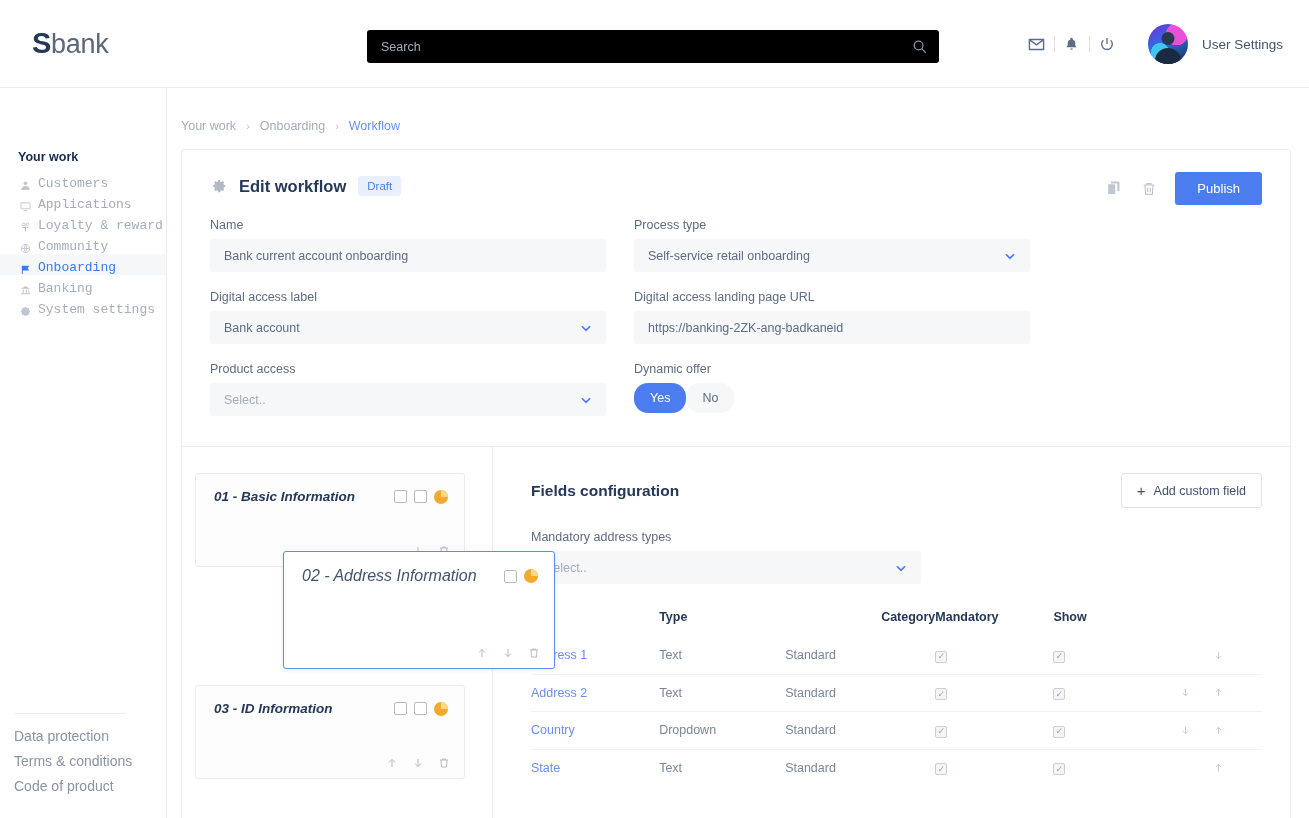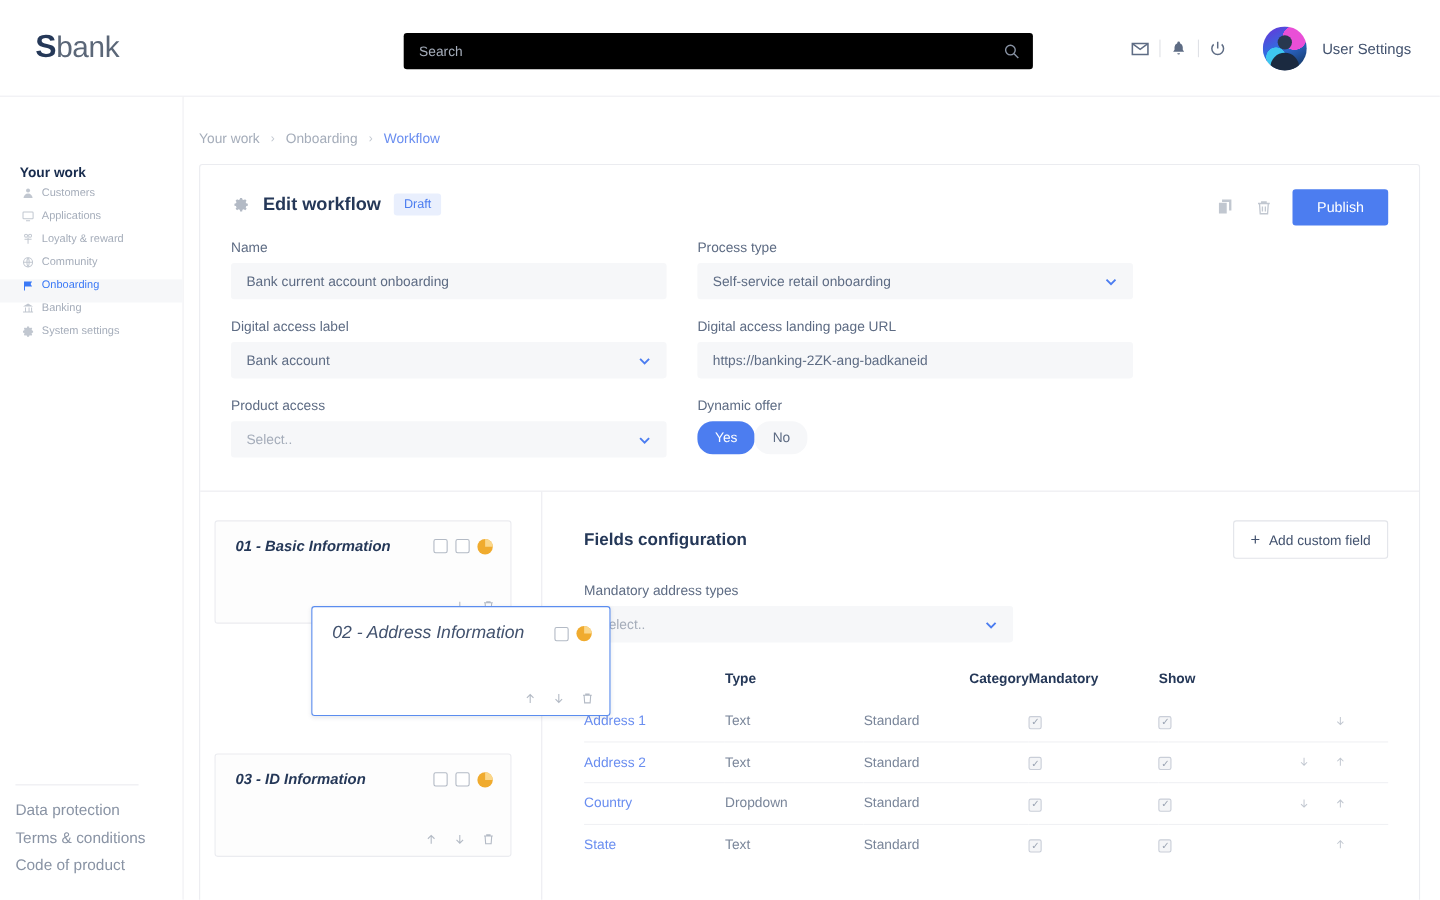--- a/index.html
+++ b/index.html
@@ -60,22 +60,22 @@
 
   
   .sidebar {
     position: absolute; top: 88px; left: 0; width: 167px; height: 730px;
     background: #fff; border-right: 1px solid #ebecf0;
   }
   .side-title {
     margin: 62px 0 6px 18px; font-size: 12.5px; font-weight: 700; color: #172b4d;
   }
   .side-item {
-    display: flex; align-items: flex-start; height: 21px; padding-left: 20px;
-    font-size: 10px; color: #a5adba; cursor: pointer; margin-bottom: 0;
+    display: flex; align-items: flex-end; height: 21px; padding-left: 20px;
+    font-size: 13px; color: #a5adba; cursor: pointer; margin-bottom: 0; font-family: Liberation Mono, monospace;
   }
   .side-item .ico { width: 18px; display: flex; align-items: center; color: #c1c7d0; }
   .side-item.active { background: #f6f7f9; color: #3b79f6; font-weight: 400; }
   .side-item.active .ico { color: #3b79f6; }
   .side-sep { width: 112px; height: 1px; background: #ebecf0; margin: 396px 0 0 14px; }
   .side-foot { margin-left: 14px; margin-top: 14px; }
   .side-foot div {
     font-size: 14px; color: #8993a4; margin-bottom: 9px; cursor: pointer;
   }
 
@@ -143,21 +143,21 @@
   .pie::after {
     content: ""; position: absolute; left: 50%; top: 0; width: 7px; height: 7px;
     background: #fbd78a; border-top-right-radius: 7px;
   }
   .step-tools {
     position: absolute; right: 14px; bottom: 9px; display: flex; gap: 14px; color: #b3bac5;
   }
   .step-tools span { display: flex; cursor: pointer; }
 
   .drag-card {
-    position: absolute; left: 101px; top: 104px; width: 272px; height: 100px;
+    position: absolute; left: 101px; top: 104px; width: 272px; height: 118px;
     background: #fff; border: 1px solid #5b8def; border-radius: 3px;
     padding: 15px 16px 10px 18px; z-index: 30;
     box-shadow: 0 1px 4px rgba(23,43,77,0.10);
   }
 
   .fields-col { flex: 1; padding: 26px 28px 20px 38px; position: relative; }
   .fc-head { display: flex; align-items: center; justify-content: space-between; }
   .fc-title { font-size: 15.5px; font-weight: 700; color: #253858; }
   .add-btn {
     border: 1px solid #e2e4e9; background: #fff; border-radius: 3px; font-size: 12.5px;

